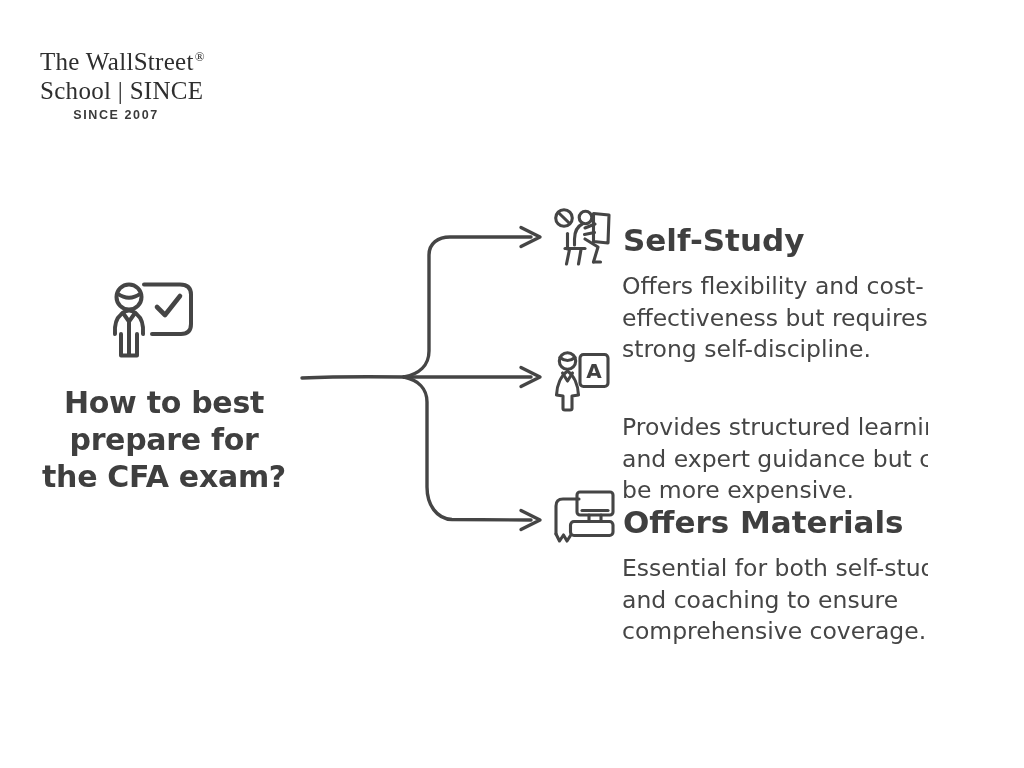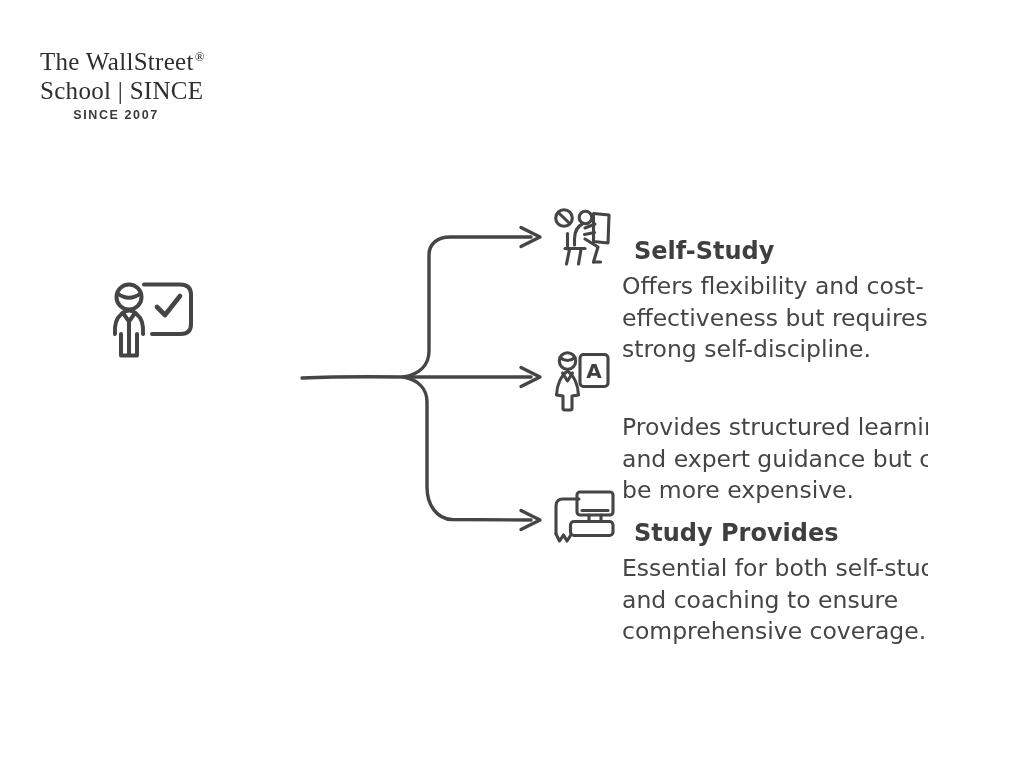--- a/index.html
+++ b/index.html
@@ -40,21 +40,21 @@
     fill:#414141;stroke:none;font-family:"DejaVu Sans",sans-serif;
     font-weight:bold;font-size:20px;
   }
   
   .question{
     position:absolute;left:26px;top:384px;width:276px;margin:0;
     text-align:center;font-size:30px;font-weight:bold;line-height:37px;
     letter-spacing:-.3px;white-space:pre-line;color:#3f3f3f;
   }
   .branch-title{
-    position:absolute;left:622px;margin:12px;font-size:24px;font-weight:bold;
+    position:absolute;left:622px;margin:1px;font-size:31px;font-weight:bold;
     line-height:30px;color:#3f3f3f;white-space:nowrap;
   }
   .branch-desc{
     position:absolute;left:622px;width:404px;margin:0;font-size:23.5px;
     line-height:31.5px;color:#454545;white-space:pre-line;
   }
   .t1{top:224px;} .d1{top:271px;}
   .t2{top:365px;} .d2{top:412px;}
   .t3{top:506px;} .d3{top:553px;}
 </style>
@@ -83,20 +83,23 @@
     <path d="M43,8.5 H79 Q90,8.5 90,18.5 V48 Q90,58 80,58 H51"></path>
     <path class="thick" d="M56,31 L64,39 L79,20"></path>
     <circle cx="28" cy="21" r="12.5"></circle>
     <path d="M16.5,17.5 Q28,26 39.5,17.5"></path>
     <path d="M14,58 Q13,44 20,38.5 Q24,34.5 28,34.5 Q32,34.5 36,38.5 Q43,44 42,58"></path>
     <path d="M22,37 L28,45.5 L34,37"></path>
     <path d="M28,45.5 V79"></path>
     <path d="M20,58 V79.5 H36 V58"></path>
   </svg>
 
+  <h1 class="question">How to best
+prepare for
+the CFA exam?</h1>
 
   <svg class="ink-icon icon-b1" width="62" height="58" viewBox="0 0 62 58">
     <circle cx="10" cy="10" r="8.3"></circle>
     <path d="M4.3,4.5 L15.7,15.5"></path>
     <circle cx="31.5" cy="9.5" r="6.3"></circle>
     <path d="M39.5,5.5 L55,7 L54,35 L39.5,33.5 Z"></path>
     <path d="M29,15.5 C23,18.5 20.5,24 20.5,31 V37"></path>
     <path d="M31,20 L41,16"></path>
     <path d="M30.5,26.5 L40.5,24.5"></path>
     <path d="M13.5,25.5 V41"></path>
@@ -131,18 +134,18 @@
 
   <h2 class="branch-title t1">Self-Study</h2>
   <p class="branch-desc d1">Offers flexibility and cost-
 effectiveness but requires
 strong self-discipline.</p>
 
   <p class="branch-desc d2">Provides structured learning
 and expert guidance but can
 be more expensive.</p>
 
-  <h2 class="branch-title t3">Study Provides</h2>
+  <h2 class="branch-title t3">Offers Materials</h2>
   <p class="branch-desc d3">Essential for both self-study
 and coaching to ensure
 comprehensive coverage.</p>
 
 </div>
 
 </body></html>

